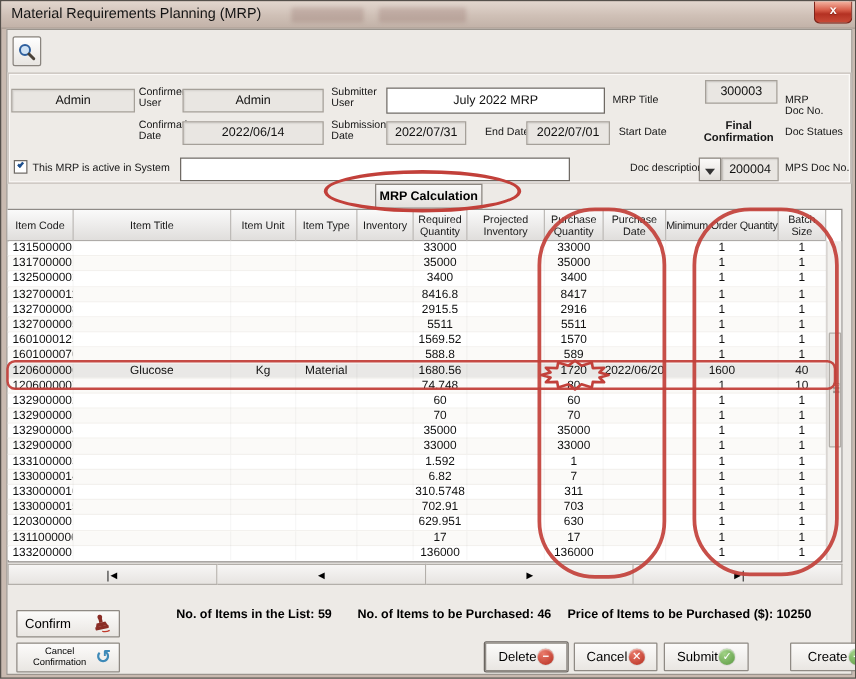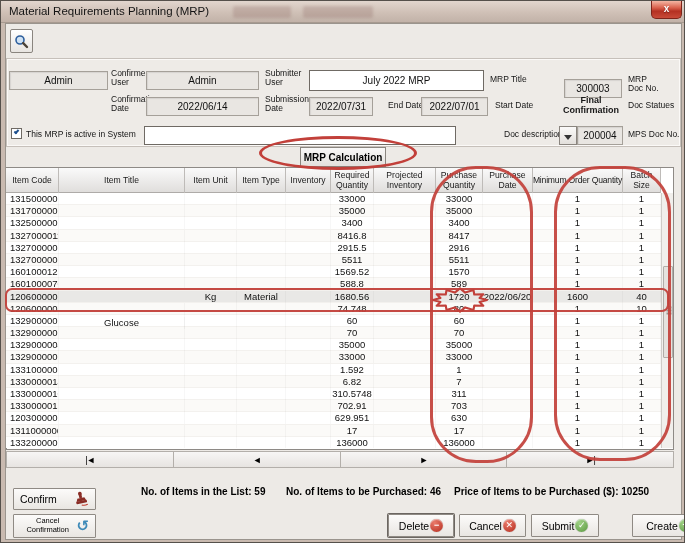--- a/index.html
+++ b/index.html
@@ -94,21 +94,21 @@
   </div>
 
   <div class="form-panel"></div>
 
   <div class="field" style="left:8px;top:70px;width:99px;height:19px;">Admin</div>
   <div class="lbl" style="left:110px;top:68px;width:40px;">Confirmer User</div>
   <div class="field" style="left:145px;top:70px;width:113px;height:19px;">Admin</div>
   <div class="lbl" style="left:264px;top:68px;width:40px;">Submitter User</div>
   <div class="field white" style="left:308px;top:69px;width:175px;height:21px;">July 2022 MRP</div>
   <div class="lbl" style="left:489px;top:74px;width:50px;">MRP Title</div>
-  <div class="field" style="left:563px;top:78px;width:58px;height:19px;">300003</div>
+  <div class="field" style="left:563px;top:63px;width:58px;height:19px;">300003</div>
   <div class="lbl" style="left:627px;top:74px;width:36px;">MRP Doc No.</div>
 
   <div class="lbl" style="left:110px;top:94px;width:38px;">Confirmation Date</div>
   <div class="field" style="left:145px;top:96px;width:113px;height:19px;">2022/06/14</div>
   <div class="lbl" style="left:264px;top:94px;width:42px;">Submission Date</div>
   <div class="field" style="left:308px;top:96px;width:64px;height:19px;">2022/07/31</div>
   <div class="lbl" style="left:387px;top:100px;width:42px;">End Date</div>
   <div class="field" style="left:420px;top:96px;width:67px;height:19px;">2022/07/01</div>
   <div class="lbl" style="left:494px;top:100px;width:46px;">Start Date</div>
   <div class="lbl bold" style="left:554px;top:95px;width:72px;">Final Confirmation</div>
@@ -242,21 +242,21 @@
         <div class="tcell" style="width: 45px;"></div>
         <div class="tcell" style="width: 43px;">588.8</div>
         <div class="tcell" style="width: 62px;"></div>
         <div class="tcell" style="width: 47px;">589</div>
         <div class="tcell" style="width: 50px;"></div>
         <div class="tcell" style="width: 90px;">1</div>
         <div class="tcell" style="width: 38px;">1</div>
       </div>
       <div class="trow hl">
         <div class="tcell left" style="width: 53px;">1206000006</div>
-        <div class="tcell" style="width: 126px; margin-top: 26px;">Glucose</div>
+        <div class="tcell" style="width: 126px;">Glucose</div>
         <div class="tcell" style="width: 52px;">Kg</div>
         <div class="tcell" style="width: 49px;">Material</div>
         <div class="tcell" style="width: 45px;"></div>
         <div class="tcell" style="width: 43px;">1680.56</div>
         <div class="tcell" style="width: 62px;"></div>
         <div class="tcell" style="width: 47px;">1720</div>
         <div class="tcell" style="width: 50px;">2022/06/20</div>
         <div class="tcell" style="width: 90px;">1600</div>
         <div class="tcell" style="width: 38px;">40</div>
       </div>

